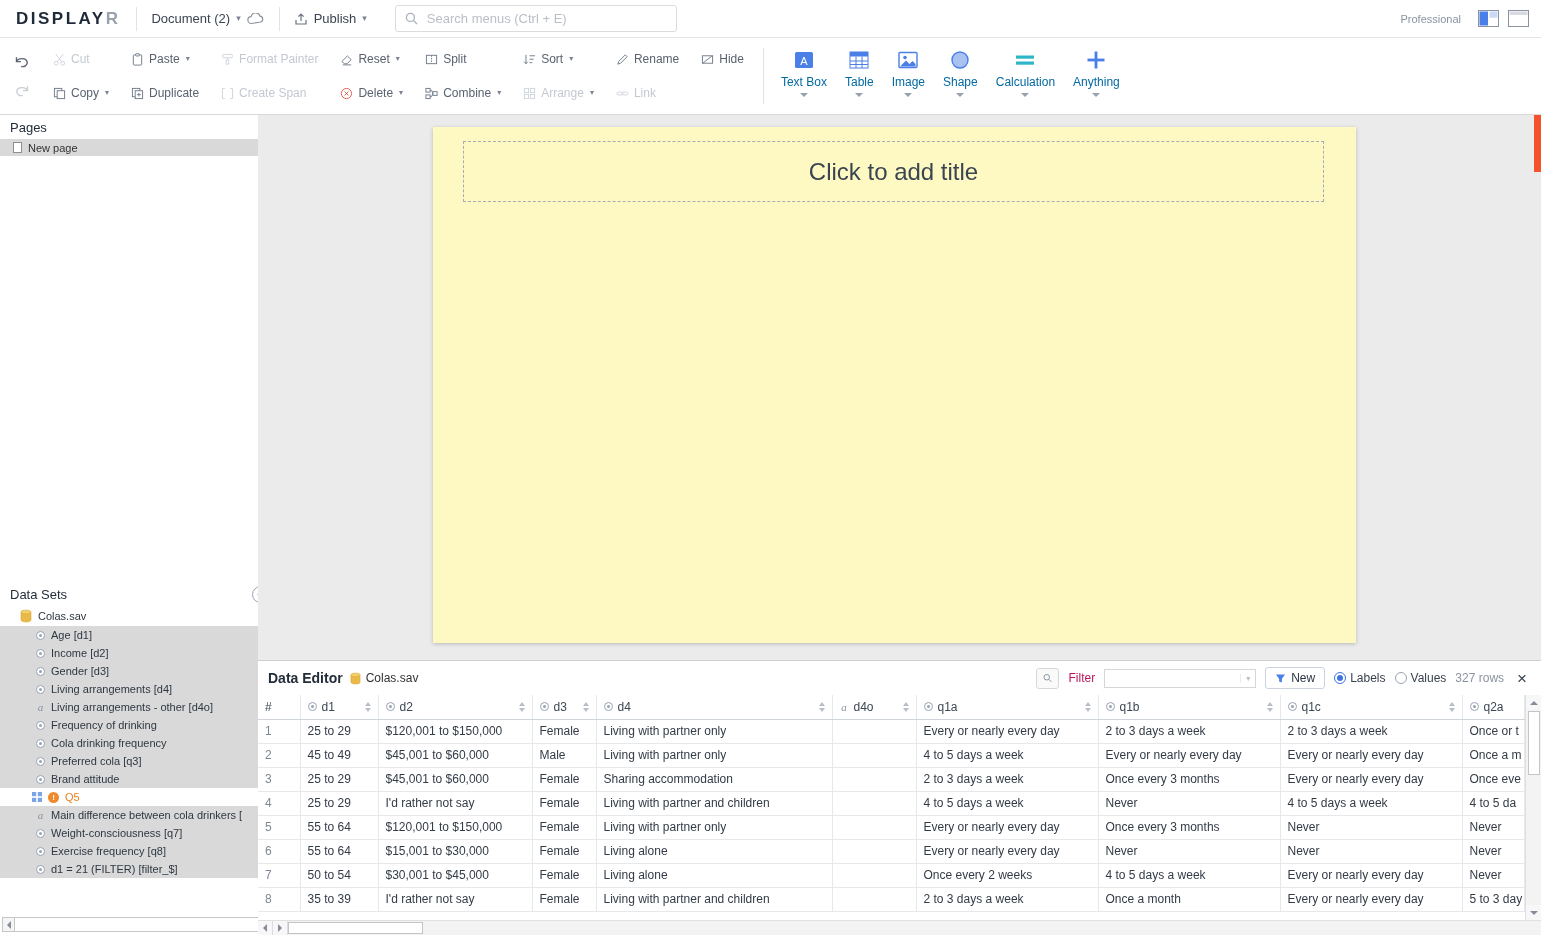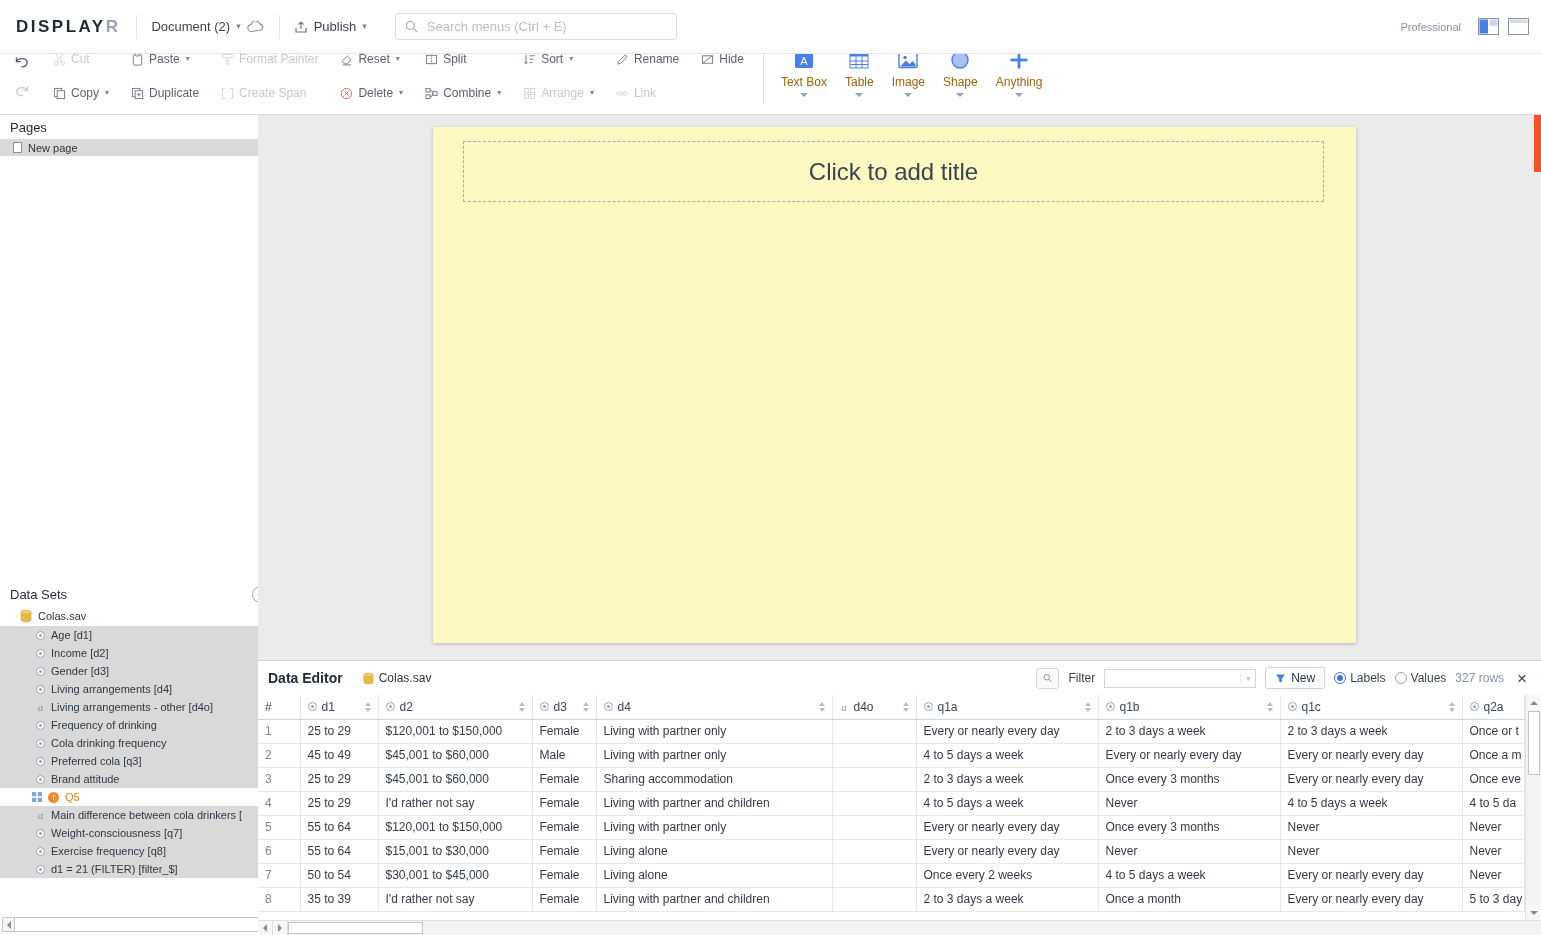--- a/index.html
+++ b/index.html
@@ -2,21 +2,21 @@
 <html><head>
 <meta charset="utf-8">
 <style>
   html,body{margin:0;padding:0;background:#fff;}
   *{box-sizing:border-box;}
   .app{position:relative;width:1541px;height:935px;overflow:hidden;background:#fff;
        font-family:"Liberation Sans",sans-serif;color:#333;}
   button{font-family:"Liberation Sans",sans-serif;}
 
   
-  .topbar{position:absolute;top:0;left:0;right:0;height:54px;background:#fff;
+  .topbar{position:absolute;top:0;left:0;right:0;height:38px;background:#fff;
           border-bottom:1px solid #e4e4e4;display:flex;align-items:center;z-index:5;}
   .logo{padding:0 16px;font-size:17px;font-weight:700;letter-spacing:2.5px;color:#1e2a38;white-space:nowrap;}
   .logo .logo-r{color:#9aa3ad;}
   .vdiv{width:1px;height:24px;background:#e3e3e3;}
   .tb-item{display:flex;align-items:center;gap:6px;padding:0 14px;height:100%;
            background:none;border:none;font-size:13px;color:#3a4450;cursor:pointer;}
   .chev{font-size:9px;color:#7b8594;line-height:1;}
   .icn{display:inline-flex;align-items:center;color:#7b8594;}
   .searchbox{margin-left:14px;width:282px;height:27px;border:1px solid #dcdcdc;border-radius:3px;
              display:flex;align-items:center;padding:0 9px;gap:7px;background:#fff;}
@@ -36,21 +36,21 @@
   .sbtn{display:flex;align-items:center;gap:5px;background:none;border:none;font-size:12px;
         color:#59626f;cursor:pointer;white-space:nowrap;padding:1px 2px;}
   .sbtn .ic{color:#6f7988;display:inline-flex;}
   .sbtn.disabled{color:#c3c8d2;cursor:default;}
   .sbtn.disabled .ic{color:#ced3db;}
   .sbtn .chev{font-size:8px;margin-left:1px;}
   .insert-divider{width:1px;background:#e2e2e2;margin:10px 8px;}
   .big{display:flex;flex-direction:column;align-items:center;gap:4px;background:none;border:none;
        padding:9px 9px 3px;cursor:pointer;}
   .big .bic{height:24px;display:flex;align-items:flex-end;}
-  .big .blab{font-size:12px;color:#a16207;white-space:nowrap;}
+  .big .blab{font-size:12px;color:#0369a1;white-space:nowrap;}
   .tri-dn{width:0;height:0;border-left:4px solid transparent;border-right:4px solid transparent;
           border-top:4px solid #98a1ad;}
 
   
   .sidebar{position:absolute;top:115px;left:0;width:280px;bottom:0;background:#fff;
            border-right:1px solid #cfcfcf;overflow:hidden;}
   .pages-title{padding:5px 10px 4px;font-size:13px;color:#242e3a;}
   .newpage{height:17px;background:#d9d9d9;display:flex;align-items:center;gap:6px;
            padding-left:13px;font-size:11px;color:#333;cursor:pointer;}
   .pagebox{width:9px;height:11px;background:#fff;border:1px solid #8f8f8f;flex:none;}
@@ -83,27 +83,27 @@
   
   .canvas{position:absolute;left:258px;top:115px;right:0;height:545px;background:#ebebeb;overflow:hidden;}
   .page{position:absolute;left:175px;top:12px;width:923px;height:516px;background:#fef9c3;
         box-shadow:0 1px 4px rgba(0,0,0,.22);}
   .titlebox{position:absolute;left:30px;top:14px;width:861px;height:61px;border:1px dashed #a7adb5;
             display:flex;align-items:center;justify-content:center;font-size:24px;color:#3a4552;cursor:text;}
   .orange-strip{position:absolute;right:0;top:0;width:7px;height:57px;background:#f4512c;}
 
   
   .dataeditor{position:absolute;left:258px;top:660px;right:0;bottom:0;background:#fff;border-top:1px solid #cfcfcf;}
-  .de-head{height:34px;display:flex;align-items:center;padding:0 10px;gap:20px;}
+  .de-head{height:34px;display:flex;align-items:center;padding:0 10px;gap:7px;}
   .de-title{font-size:14px;font-weight:700;color:#232d39;}
   .de-ds{display:flex;align-items:center;gap:5px;font-size:12px;color:#333;}
   .de-right{margin-left:auto;display:flex;align-items:center;gap:9px;}
   .search-btn{width:23px;height:21px;border:1px solid #d8d8d8;background:#fafafa;border-radius:3px;
               display:flex;align-items:center;justify-content:center;cursor:pointer;}
-  .filter-label{font-size:12px;color:#404040;}
+  .filter-label{font-size:12px;color:#be185d;}
   .filter-input{width:152px;height:19px;border:1px solid #d6d6d6;background:#fff;display:flex;align-items:center;}
   .filter-input input{flex:1;border:none;outline:none;font-size:12px;padding:0 5px;min-width:0;}
   .fi-chev{width:15px;text-align:center;color:#b9bec7;font-size:8px;border-left:1px solid #ebebeb;}
   .new-btn{display:flex;align-items:center;gap:5px;border:1px solid #ccd3dd;background:#fff;border-radius:3px;
            height:22px;padding:0 9px;font-size:12px;color:#2b3644;cursor:pointer;}
   .radio-opt{display:flex;align-items:center;gap:4px;font-size:12px;color:#39424e;cursor:pointer;}
   .radio{width:12px;height:12px;border-radius:50%;border:1px solid #9aa4b2;position:relative;background:#fff;flex:none;}
   .radio.sel{border-color:#3e74e0;}
   .radio.sel::after{content:"";position:absolute;left:2px;top:2px;right:2px;bottom:2px;border-radius:50%;background:#3e74e0;}
   .rowcount{font-size:12px;color:#8a93a0;}
@@ -414,20 +414,30 @@
       <span class="blab">Image</span>
       <span class="tri-dn"></span>
     </button>
     <button class="big">
       <span class="bic">
         <svg width="22" height="22" viewBox="0 0 22 22">
             <circle cx="11" cy="11" r="8" fill="#a9c2f2" stroke="#4a7fe8" stroke-width="1.4"></circle>
           </svg>
       </span>
       <span class="blab">Shape</span>
+      <span class="tri-dn"></span>
+    </button>
+    <button class="big">
+      <span class="bic">
+        <svg width="24" height="22" viewBox="0 0 24 22">
+            <rect x="3" y="6.5" width="18" height="3.2" fill="#2fb5c8"></rect>
+            <rect x="3" y="12.5" width="18" height="3.2" fill="#2fb5c8"></rect>
+          </svg>
+      </span>
+      <span class="blab">Calculation</span>
       <span class="tri-dn"></span>
     </button>
     <button class="big">
       <span class="bic">
         <svg width="22" height="22" viewBox="0 0 22 22">
             <rect x="9.6" y="2.5" width="2.8" height="17" fill="#4a7fe8"></rect>
             <rect x="2.5" y="9.6" width="17" height="2.8" fill="#4a7fe8"></rect>
           </svg>
       </span>
       <span class="blab">Anything</span>

